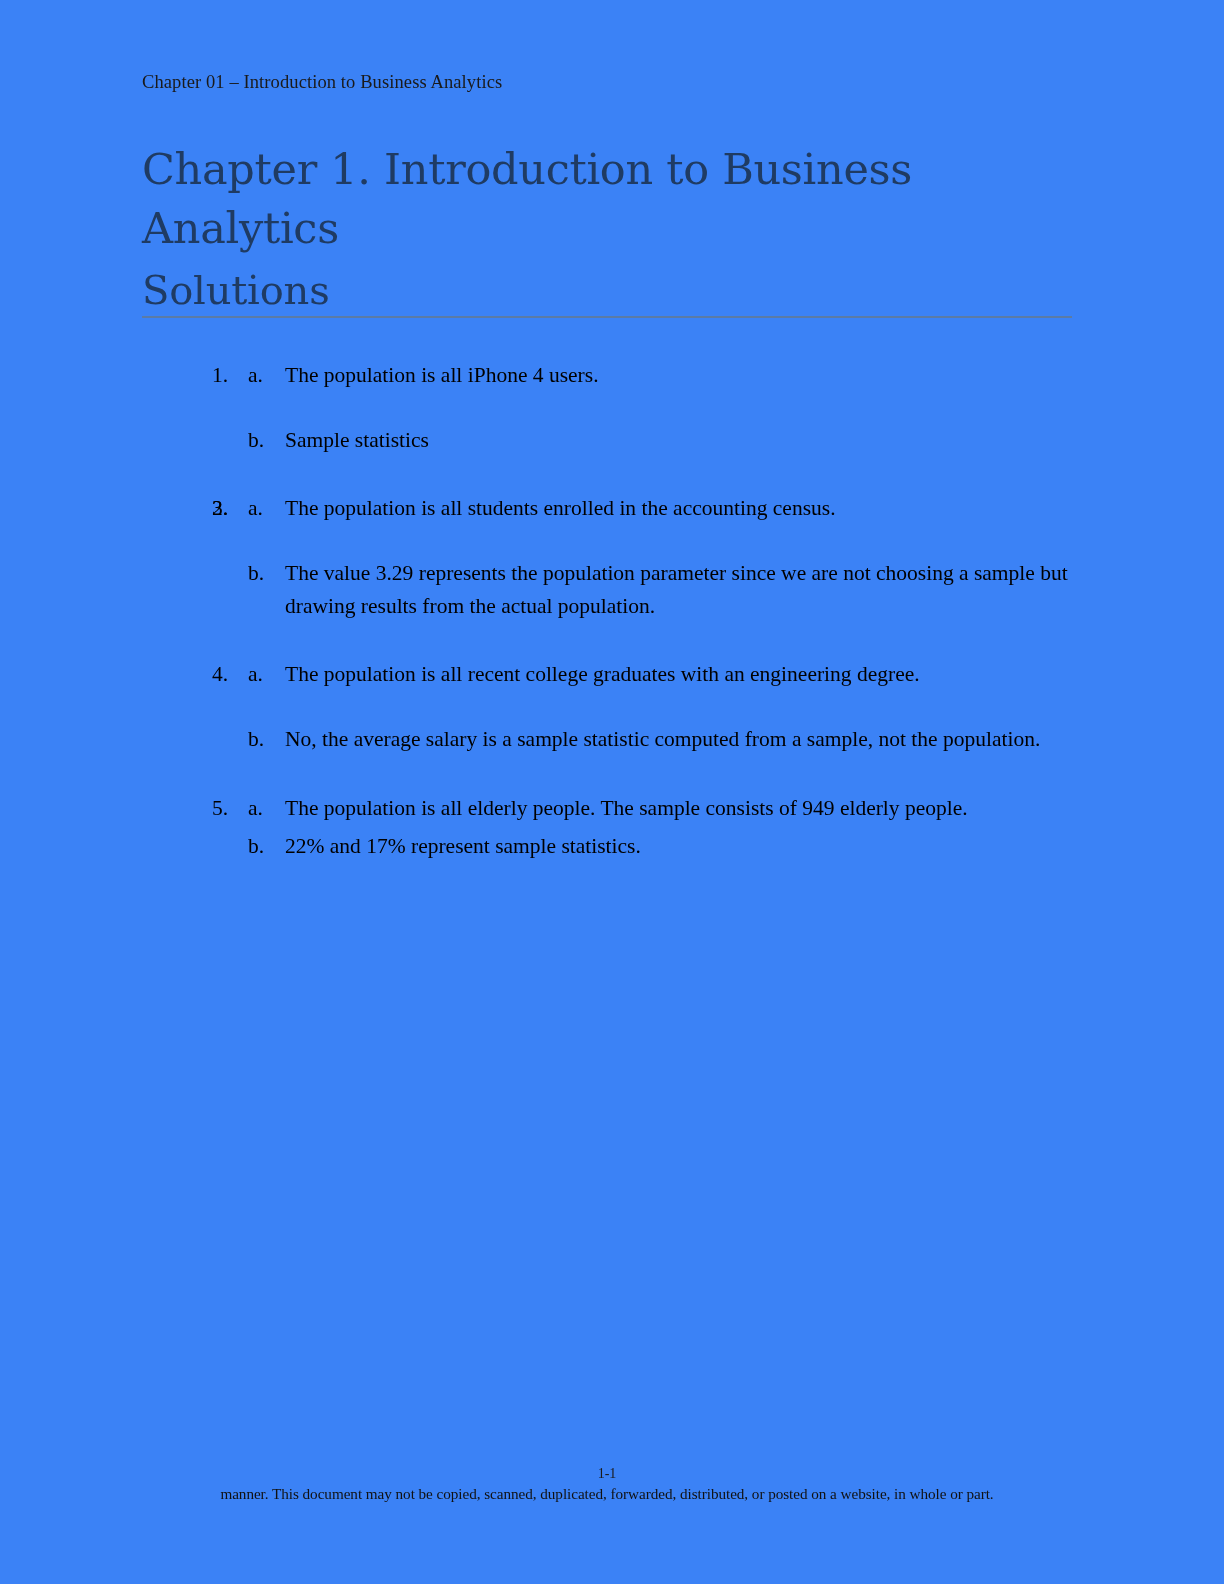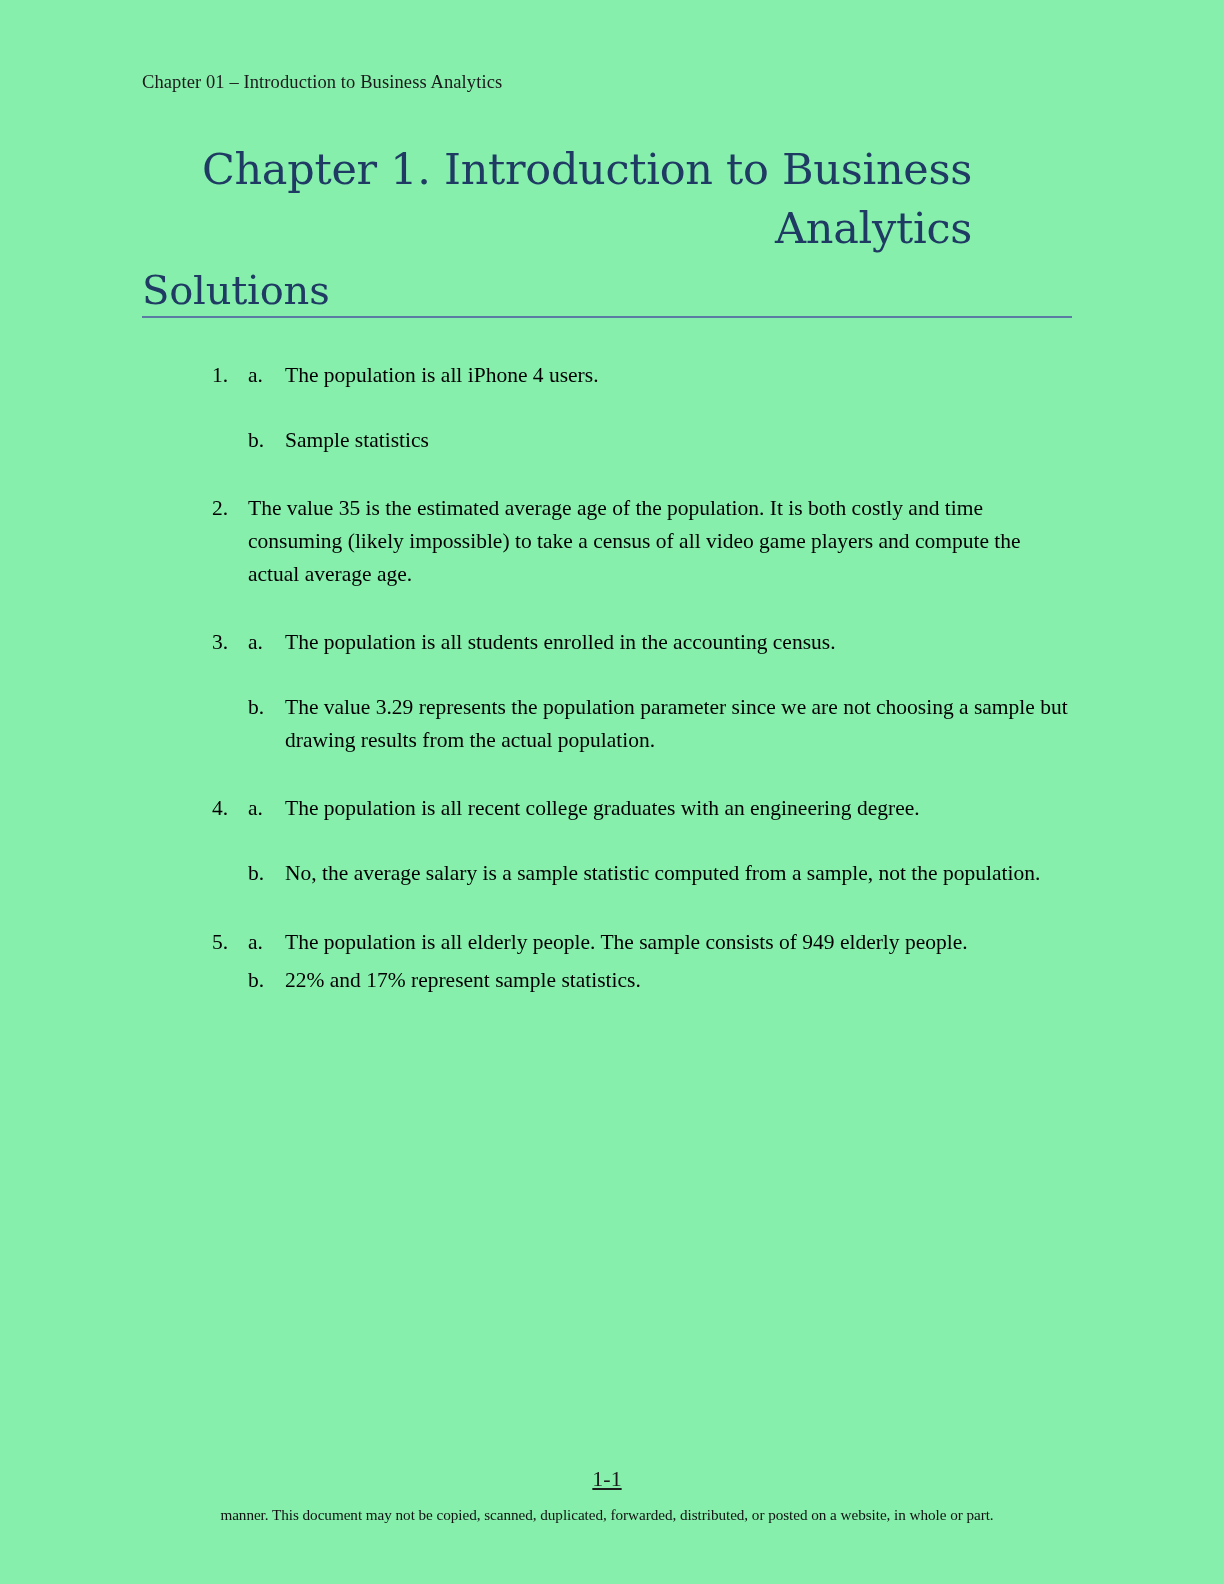--- a/index.html
+++ b/index.html
@@ -8,21 +8,21 @@
     background: #ffffff;
   }
   body {
     font-family: "Liberation Serif", "DejaVu Serif", serif;
     color: #000000;
   }
   .page {
     position: relative;
     width: 1224px;
     height: 1584px;
-    background: #86efac;
+    background: #3b82f6;
     overflow: hidden;
     box-sizing: border-box;
     padding-left: 40px;
   }
 
   
   .running-header {
     position: absolute;
     left: 142px;
     top: 71px;
@@ -42,21 +42,20 @@
   }
   .doc-title {
     font-family: "DejaVu Serif", "Liberation Serif", serif;
     font-size: 43px;
     line-height: 1.38;
     font-weight: 400;
     color: #1f3b63;
     letter-spacing: -0.3px;
     margin: 0;
     max-width: 830px;
-    text-align: right;
   }
   .doc-subtitle {
     font-family: "DejaVu Serif", "Liberation Serif", serif;
     font-size: 40px;
     line-height: 1.35;
     font-weight: 400;
     color: #1f3b63;
     margin: 4px 0 0 0;
     letter-spacing: -0.2px;
   }
@@ -123,25 +122,24 @@
 
   
   .footer {
     position: absolute;
     left: 142px;
     top: 1466px;
     width: 930px;
     text-align: center;
   }
   .page-number {
-    font-size: 22px;
+    font-size: 14px;
     line-height: 1.15;
     color: #1a1a1a;
-    margin: 0 0 14px 0;
-    text-decoration: underline;
+    margin: 0 0 2px 0;
   }
   .copyright {
     font-size: 15.2px;
     line-height: 1.35;
     color: #111111;
     margin: 0;
     letter-spacing: -0.05px;
   }
   .copyright .line { display: block; }
 </style>
@@ -171,23 +169,20 @@
           <li class="sub-item">
             <span class="sub-marker">b.</span>
             <span class="sub-text">Sample statistics</span>
           </li>
         </ul>
       </span>
     </div>
 
     <div class="num-item gap-before-lg">
       <span class="num-marker">2.</span>
-      <span class="num-body">
-        <p>The value 35 is the estimated average age of the population. It is both costly and time consuming (likely impossible) to take a census of all video game players and compute the actual average age.</p>
-      </span>
     </div>
 
     <div class="num-item gap-before-lg">
       <span class="num-marker">3.</span>
       <span class="num-body">
         <ul class="sub-list">
           <li class="sub-item">
             <span class="sub-marker">a.</span>
             <span class="sub-text">The population is all students enrolled in the accounting census.</span>
           </li>

